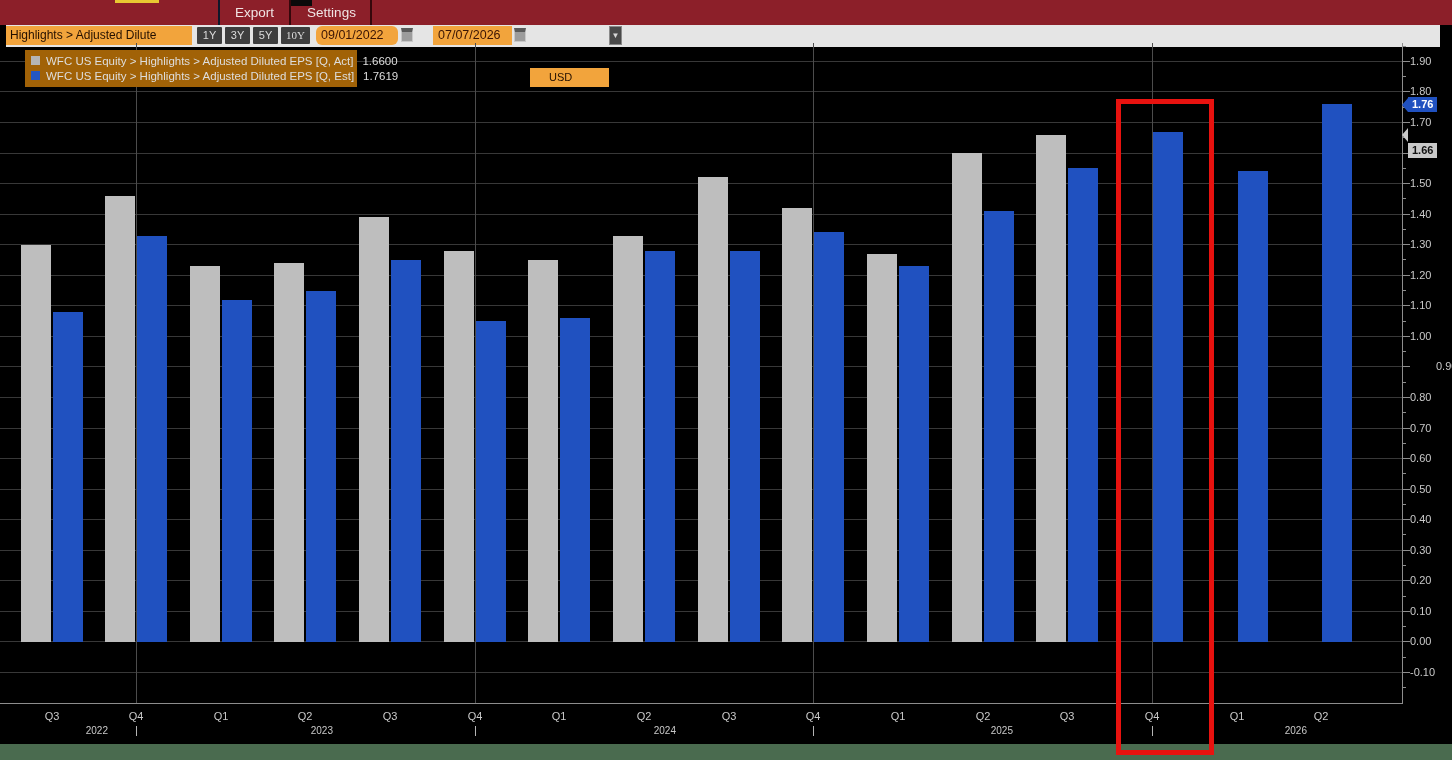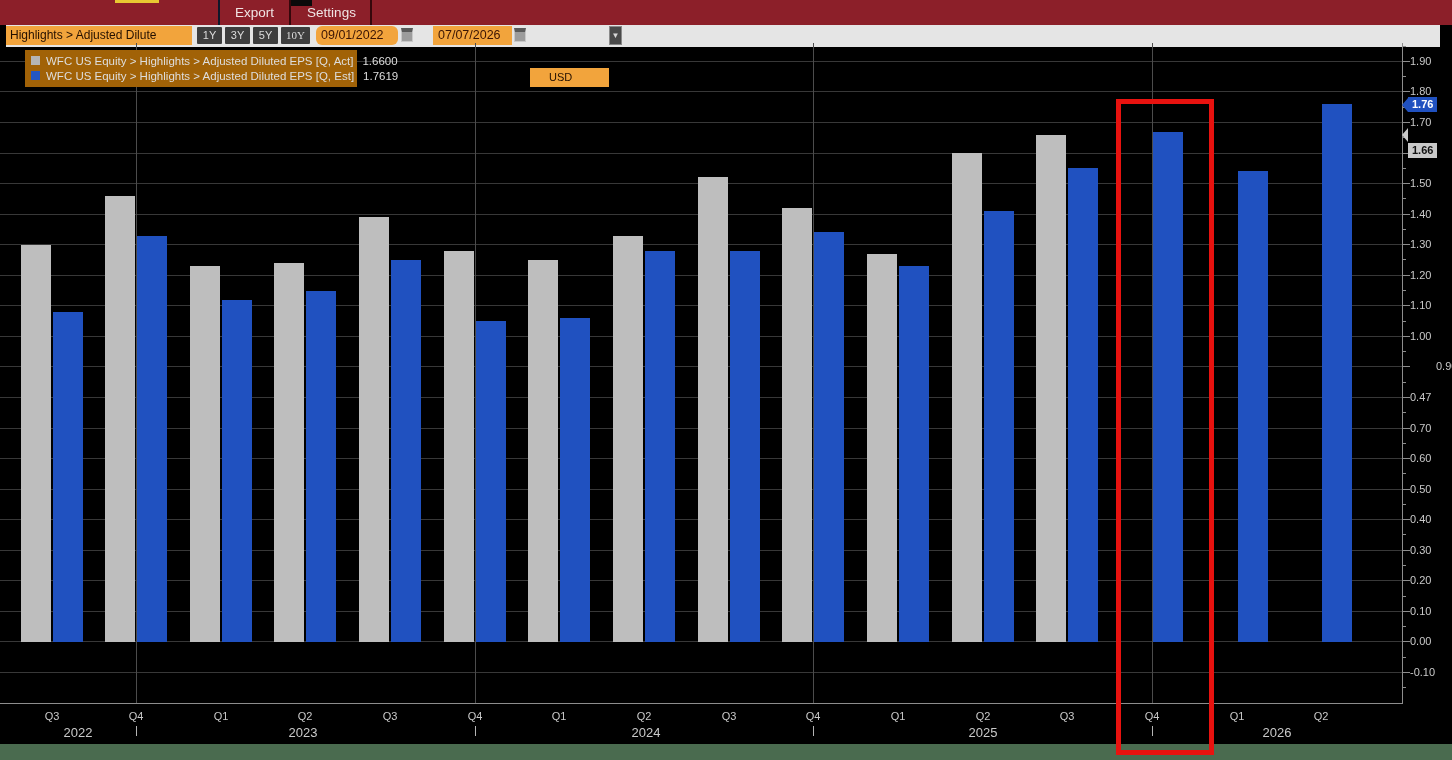--- a/index.html
+++ b/index.html
@@ -34,21 +34,21 @@
 
   
   .chart { position:absolute; left:0; top:0; width:1452px; height:760px; }
   .hgrid { position:absolute; height:1px; background:#383838; }
   .vgrid { position:absolute; width:1px; background:#4c4c4c; }
   .bar { position:absolute; }
   .axis-line { position:absolute; background:#8d8d8d; }
   .tick { position:absolute; height:1px; background:#8d8d8d; }
   .ylabel { position:absolute; left:1410px; width:42px; color:#c9c9c9; font-size:11px; line-height:12px; }
   .xlabel { position:absolute; width:44px; text-align:center; color:#c9c9c9; font-size:11px; }
-  .year-label { position:absolute; width:60px; text-align:center; color:#c9c9c9; font-size:13px; }
+  .year-label { position:absolute; width:60px; text-align:right; color:#c9c9c9; font-size:10px; }
   .year-tick { position:absolute; width:1px; height:10px; background:#b5b5b5; }
 
   .legend { position:absolute; left:13px; top:50px; width:332px; background:#a16207; padding:3px 6px 4px 6px; z-index:12;margin-left:12px; }
   .legend-row { display:flex; align-items:center; height:15px; white-space:nowrap; }
   .legend-swatch { width:9px; height:9px; margin-right:6px; flex:0 0 9px; }
   .legend-text { color:#dedede; font-size:11.5px; }
   .legend-value { color:#dedede; font-size:11.5px; margin-left:9px; }
 
   .badge { position:absolute; left:1402px; height:15px; display:flex; align-items:center; z-index:11; }
   .badge-arrow { width:0; height:0; border-top:7px solid transparent; border-bottom:7px solid transparent; }
@@ -165,21 +165,21 @@
       <div class="ylabel" style="top: 544px;">0.30</div>
       <div class="tick" style="left: 1402px; top: 519px; width: 8px;"></div>
       <div class="ylabel" style="top: 513px;">0.40</div>
       <div class="tick" style="left: 1402px; top: 489px; width: 8px;"></div>
       <div class="ylabel" style="top: 483px;">0.50</div>
       <div class="tick" style="left: 1402px; top: 458px; width: 8px;"></div>
       <div class="ylabel" style="top: 452px;">0.60</div>
       <div class="tick" style="left: 1402px; top: 428px; width: 8px;"></div>
       <div class="ylabel" style="top: 422px;">0.70</div>
       <div class="tick" style="left: 1402px; top: 397px; width: 8px;"></div>
-      <div class="ylabel" style="top: 391px;">0.47</div>
+      <div class="ylabel" style="top: 391px;">0.80</div>
       <div class="tick" style="left: 1402px; top: 366px; width: 8px;"></div>
       <div class="ylabel" style="top: 360px; padding-left: 26px;">0.90</div>
       <div class="tick" style="left: 1402px; top: 336px; width: 8px;"></div>
       <div class="ylabel" style="top: 330px;">1.00</div>
       <div class="tick" style="left: 1402px; top: 305px; width: 8px;"></div>
       <div class="ylabel" style="top: 299px;">1.10</div>
       <div class="tick" style="left: 1402px; top: 275px; width: 8px;"></div>
       <div class="ylabel" style="top: 269px;">1.20</div>
       <div class="tick" style="left: 1402px; top: 244px; width: 8px;"></div>
       <div class="ylabel" style="top: 238px;">1.30</div>

